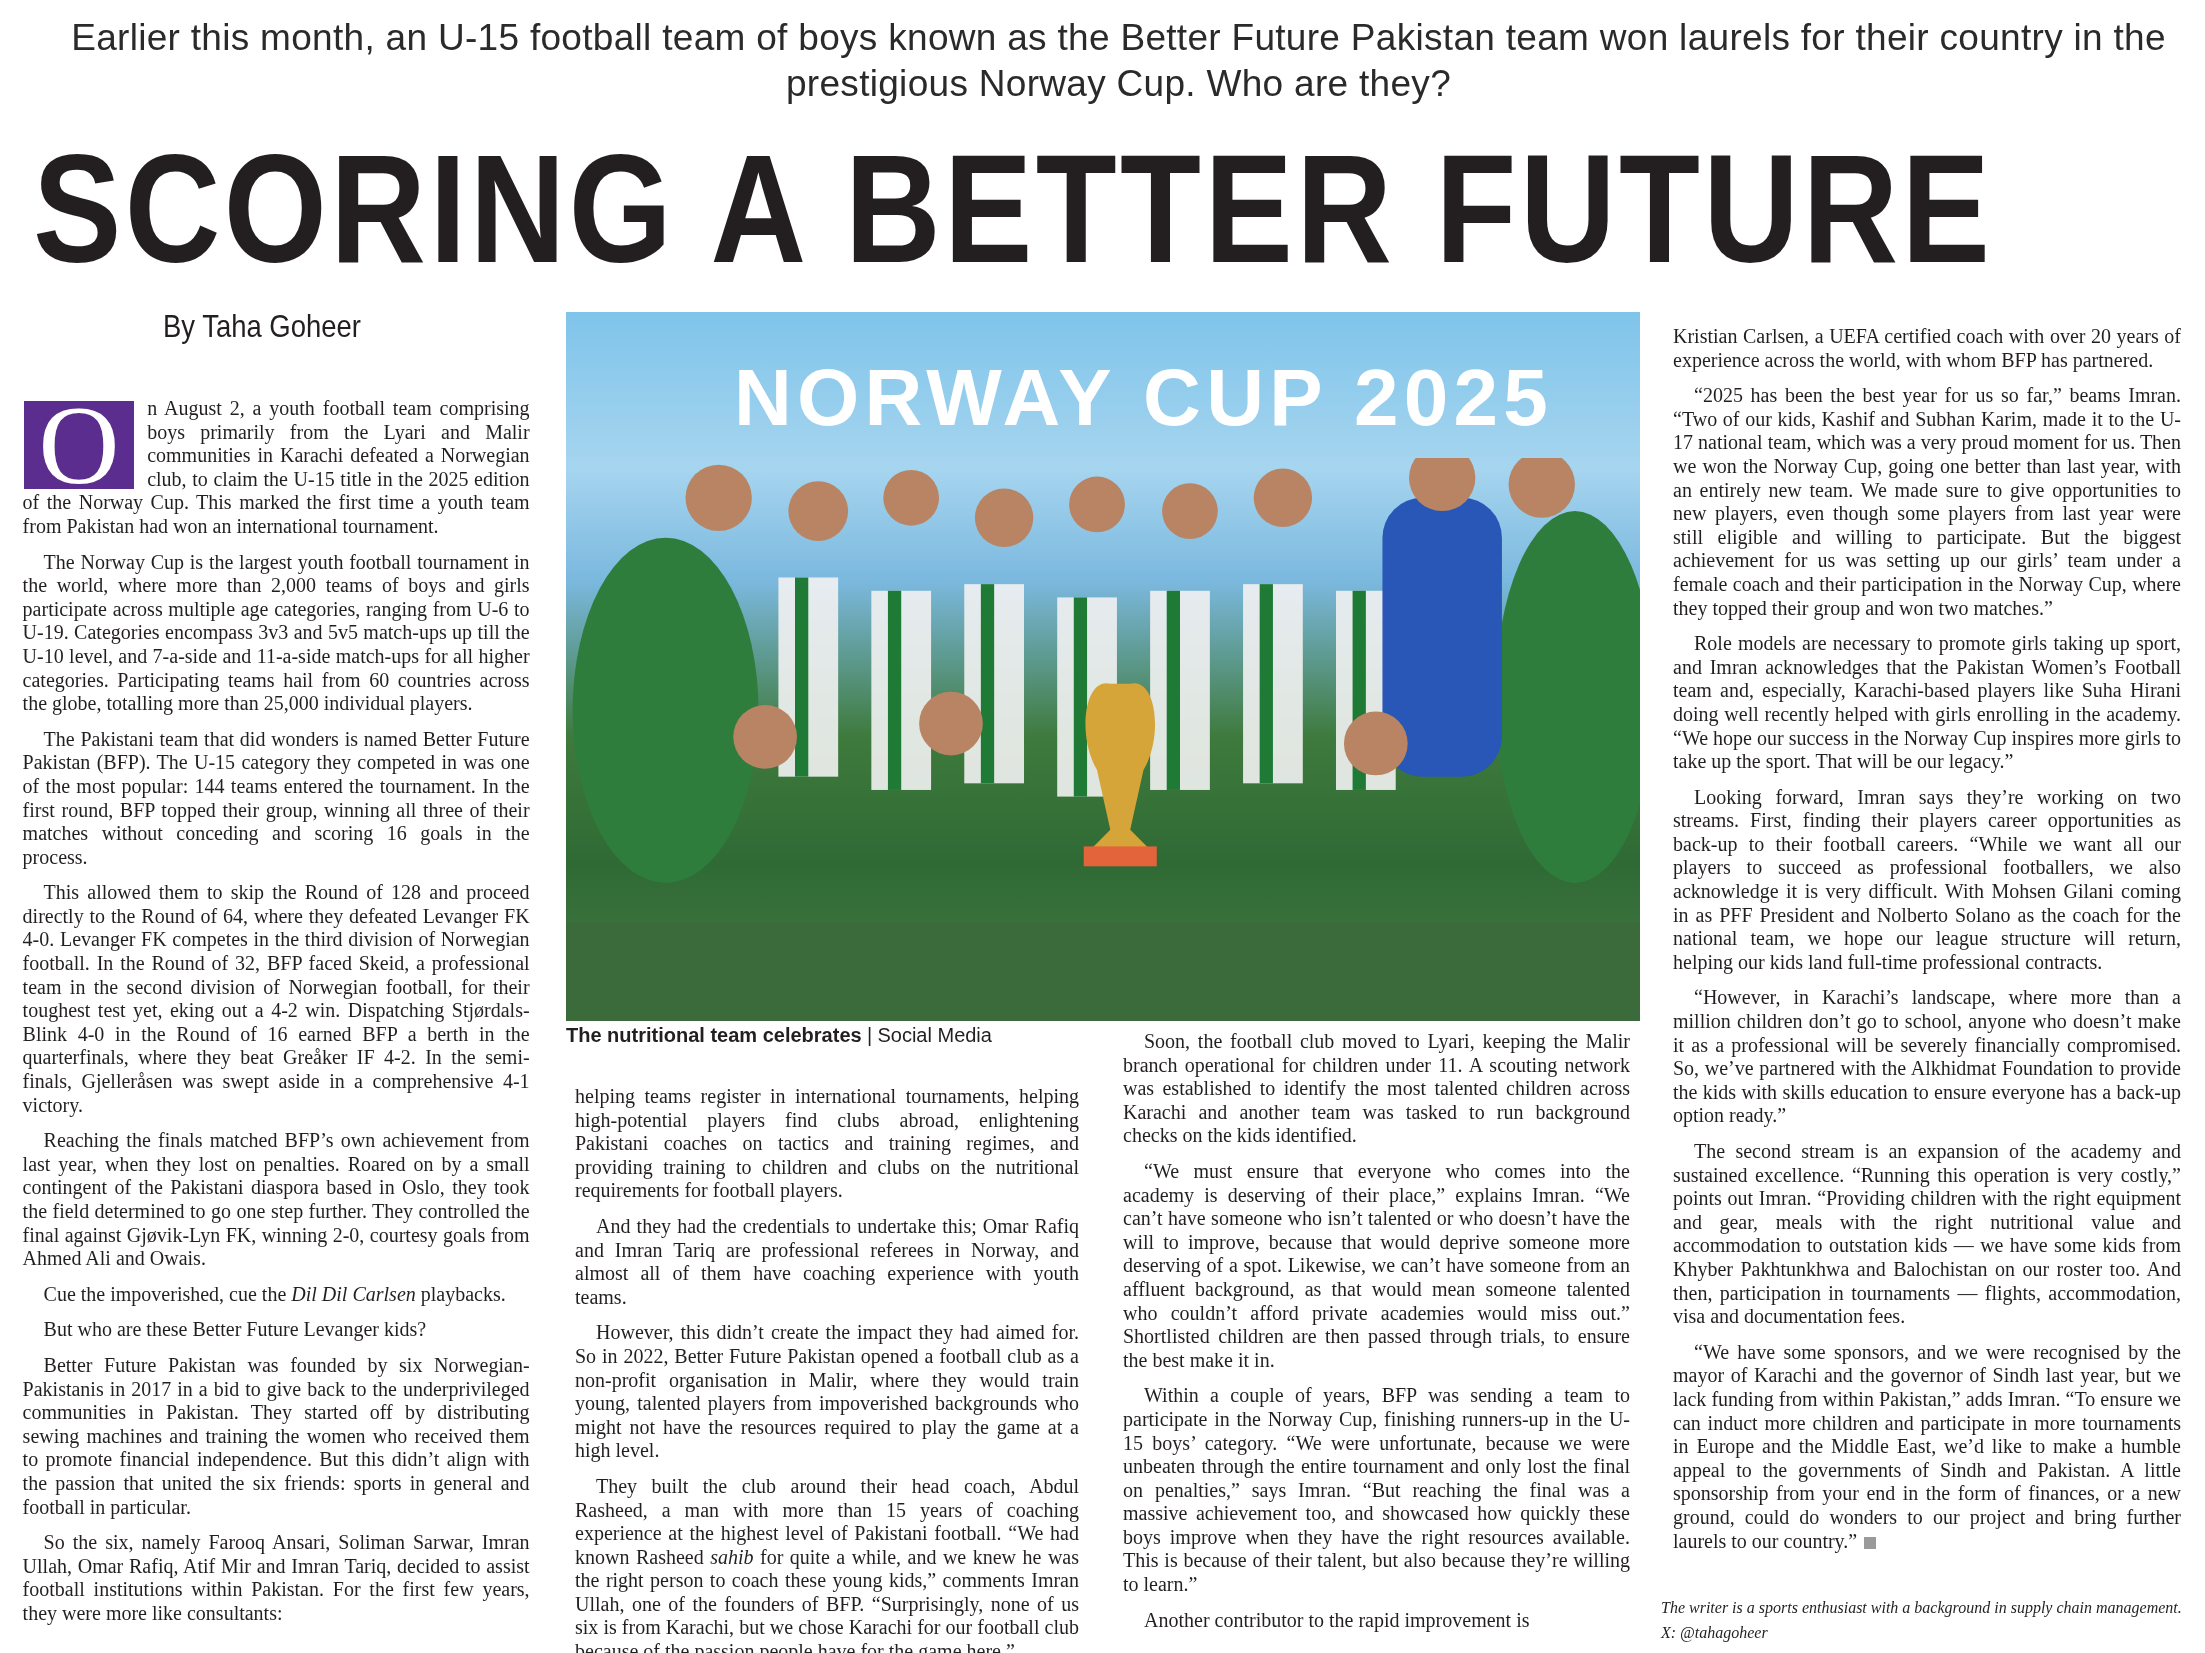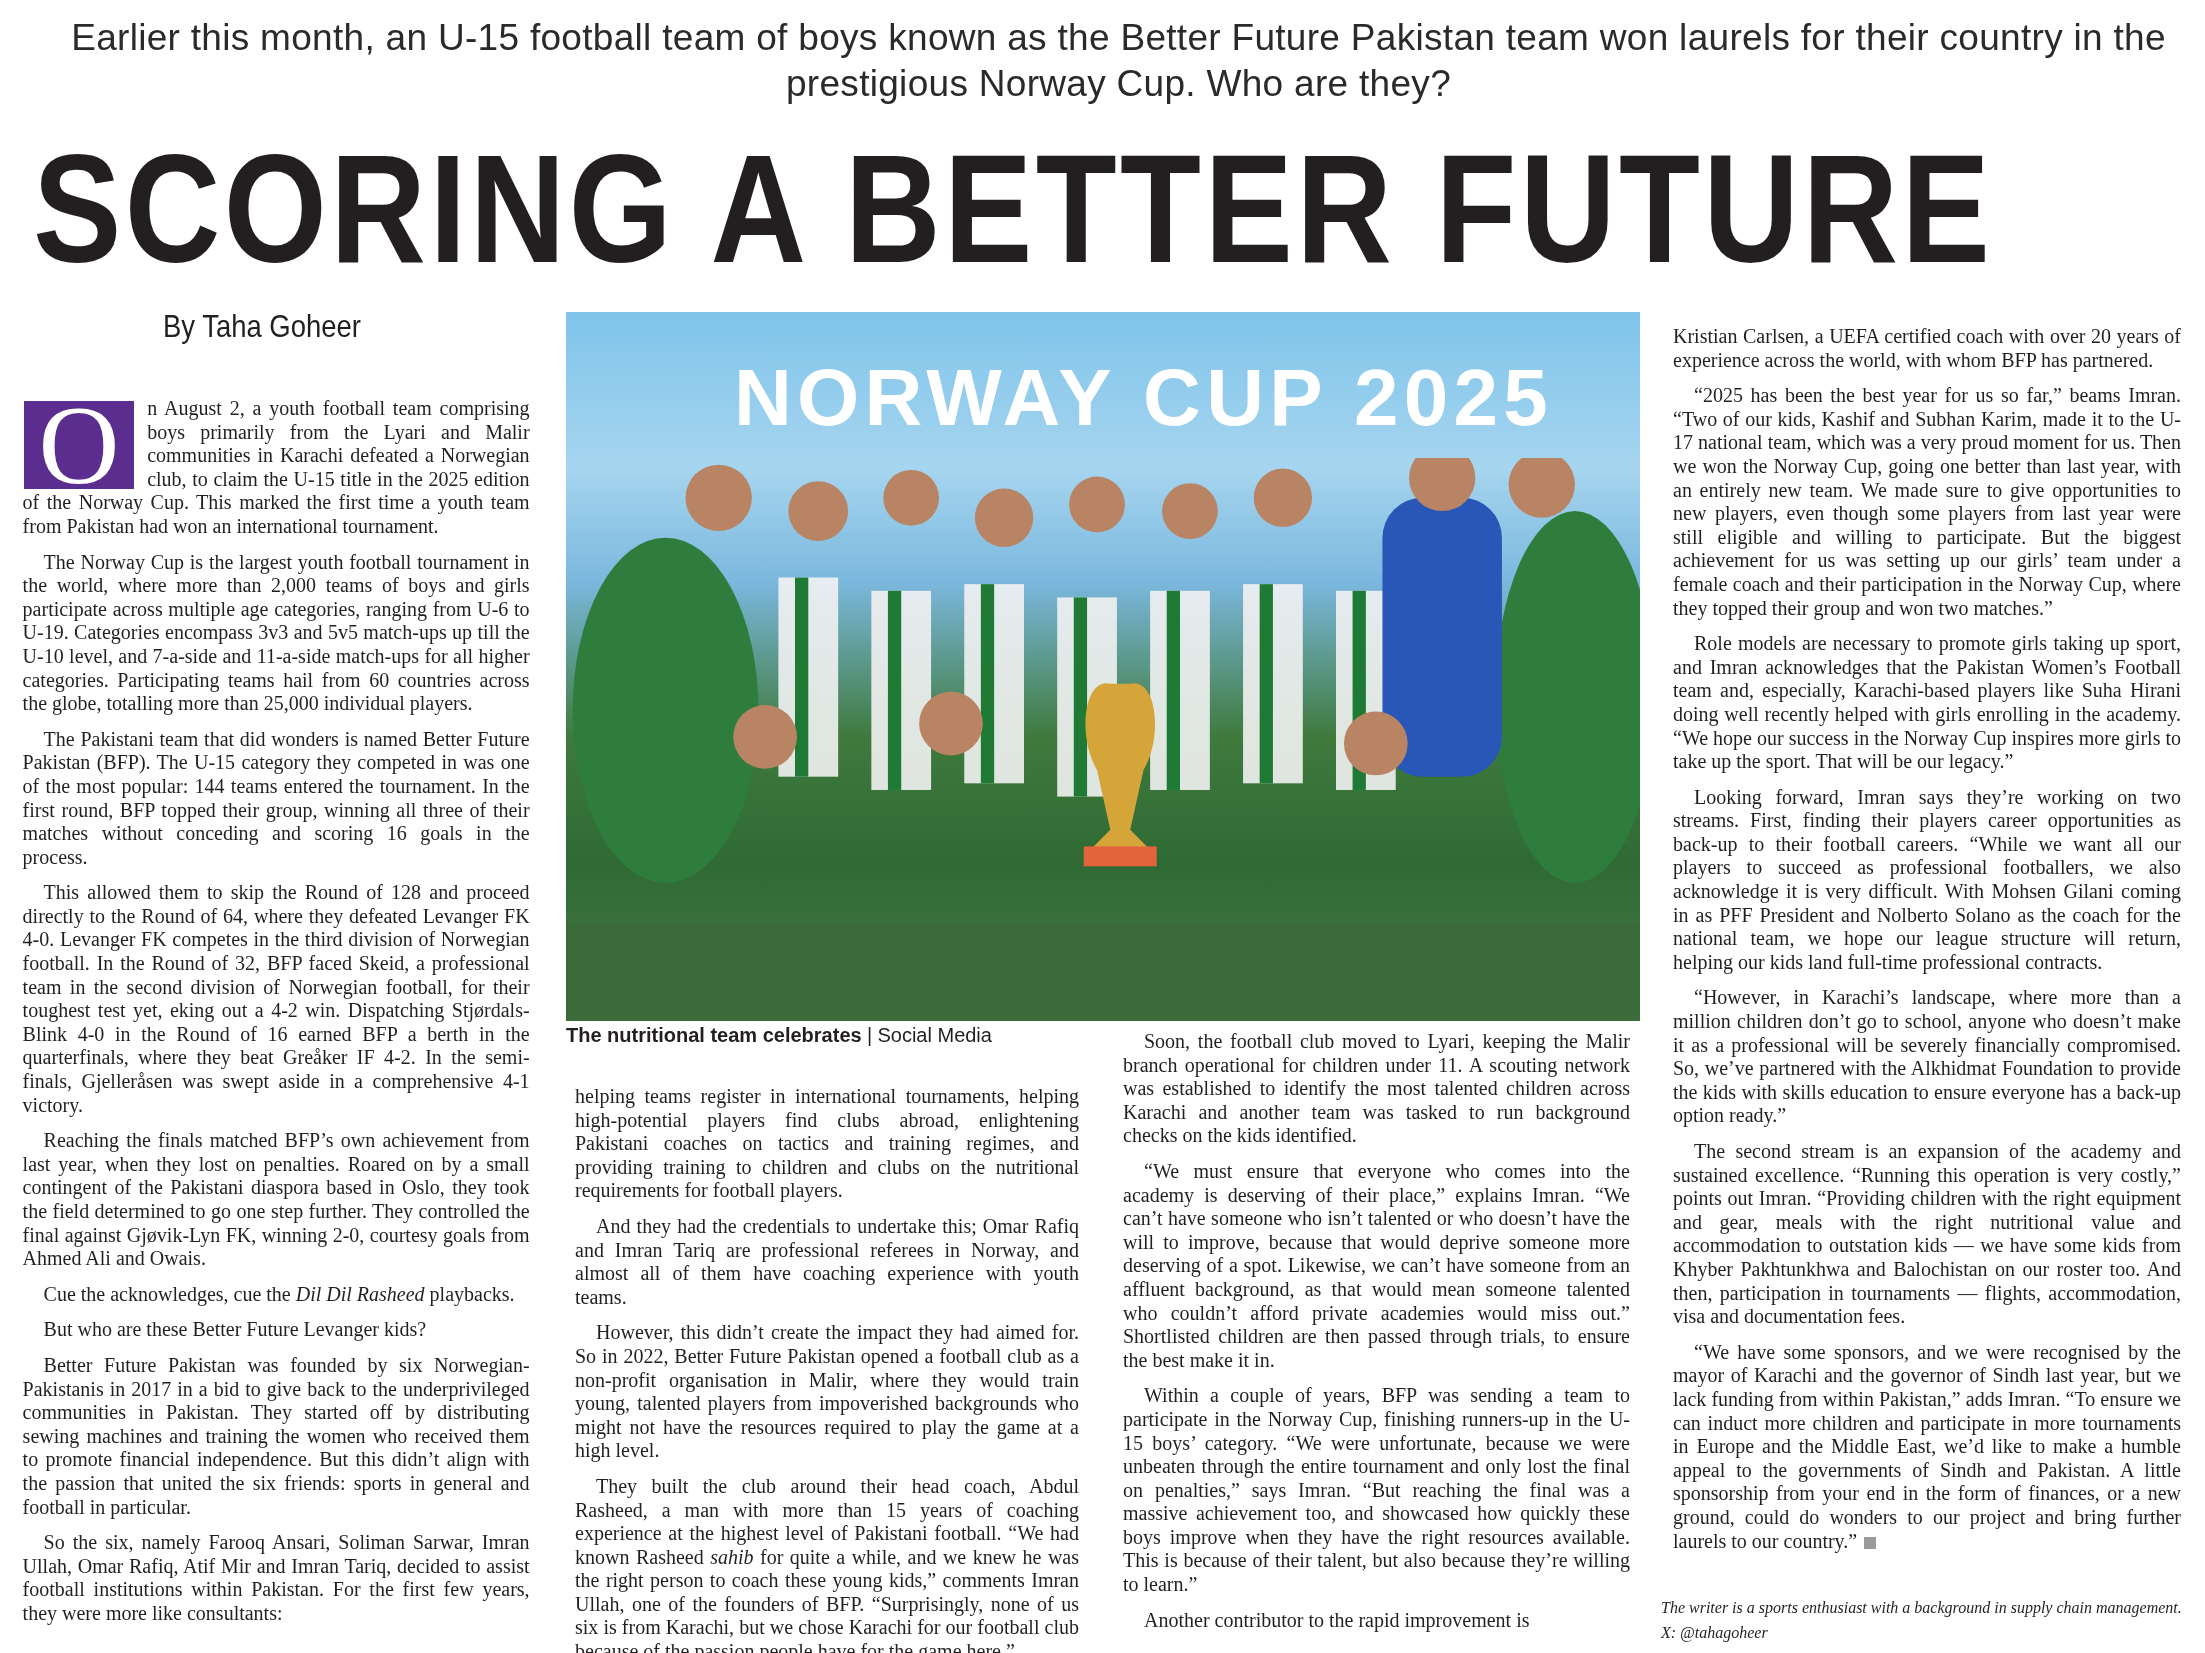--- a/index.html
+++ b/index.html
@@ -31,21 +31,21 @@
 <div class="strap">Earlier this month, an U-15 football team of boys known as the Better Future Pakistan team won laurels for their country in the prestigious Norway Cup. Who are they?</div>
 <div class="headline">SCORING A BETTER FUTURE</div>
 <div class="byline">By Taha Goheer</div>
 
 <div class="col c1">
   <p class="noindent"><span class="dropcap">O</span><span>n August 2, a youth football team comprising boys primarily from the Lyari and Malir communities in Karachi defeated a Norwegian club, to claim the U-15 title in the 2025 edition of the Norway Cup. This marked the first time a youth team from Pakistan had won an international tournament.</span></p>
   <p>The Norway Cup is the largest youth football tournament in the world, where more than 2,000 teams of boys and girls participate across multiple age categories, ranging from U-6 to U-19. Categories encompass 3v3 and 5v5 match-ups up till the U-10 level, and 7-a-side and 11-a-side match-ups for all higher categories. Participating teams hail from 60 countries across the globe, totalling more than 25,000 individual players.</p>
   <p>The Pakistani team that did wonders is named Better Future Pakistan (BFP). The U-15 category they competed in was one of the most popular: 144 teams entered the tournament. In the first round, BFP topped their group, winning all three of their matches without conceding and scoring 16 goals in the process.</p>
   <p>This allowed them to skip the Round of 128 and proceed directly to the Round of 64, where they defeated Levanger FK 4-0. Levanger FK competes in the third division of Norwegian football. In the Round of 32, BFP faced Skeid, a professional team in the second division of Norwegian football, for their toughest test yet, eking out a 4-2 win. Dispatching Stjørdals-Blink 4-0 in the Round of 16 earned BFP a berth in the quarterfinals, where they beat Greåker IF 4-2. In the semi-finals, Gjelleråsen was swept aside in a comprehensive 4-1 victory.</p>
   <p>Reaching the finals matched BFP’s own achievement from last year, when they lost on penalties. Roared on by a small contingent of the Pakistani diaspora based in Oslo, they took the field determined to go one step further. They controlled the final against Gjøvik-Lyn FK, winning 2-0, courtesy goals from Ahmed Ali and Owais.</p>
-  <p><span>Cue the acknowledges, cue the </span><em>Dil Dil Rasheed</em><span> playbacks.</span></p>
+  <p><span>Cue the impoverished, cue the </span><em>Dil Dil Carlsen</em><span> playbacks.</span></p>
   <p>But who are these Better Future Levanger kids?</p>
   <p>Better Future Pakistan was founded by six Norwegian-Pakistanis in 2017 in a bid to give back to the underprivileged communities in Pakistan. They started off by distributing sewing machines and training the women who received them to promote financial independence. But this didn’t align with the passion that united the six friends: sports in general and football in particular.</p>
   <p>So the six, namely Farooq Ansari, Soliman Sarwar, Imran Ullah, Omar Rafiq, Atif Mir and Imran Tariq, decided to assist football institutions within Pakistan. For the first few years, they were more like consultants:</p>
 </div>
 
 <div class="photo">
   <div class="banner">NORWAY CUP 2025</div>
   <svg class="crowd" viewBox="0 0 1618 848" preserveAspectRatio="none">
     <rect x="0" y="700" width="1618" height="148" fill="#3b6b3a"></rect>
     <g fill="#2e7d3d">

